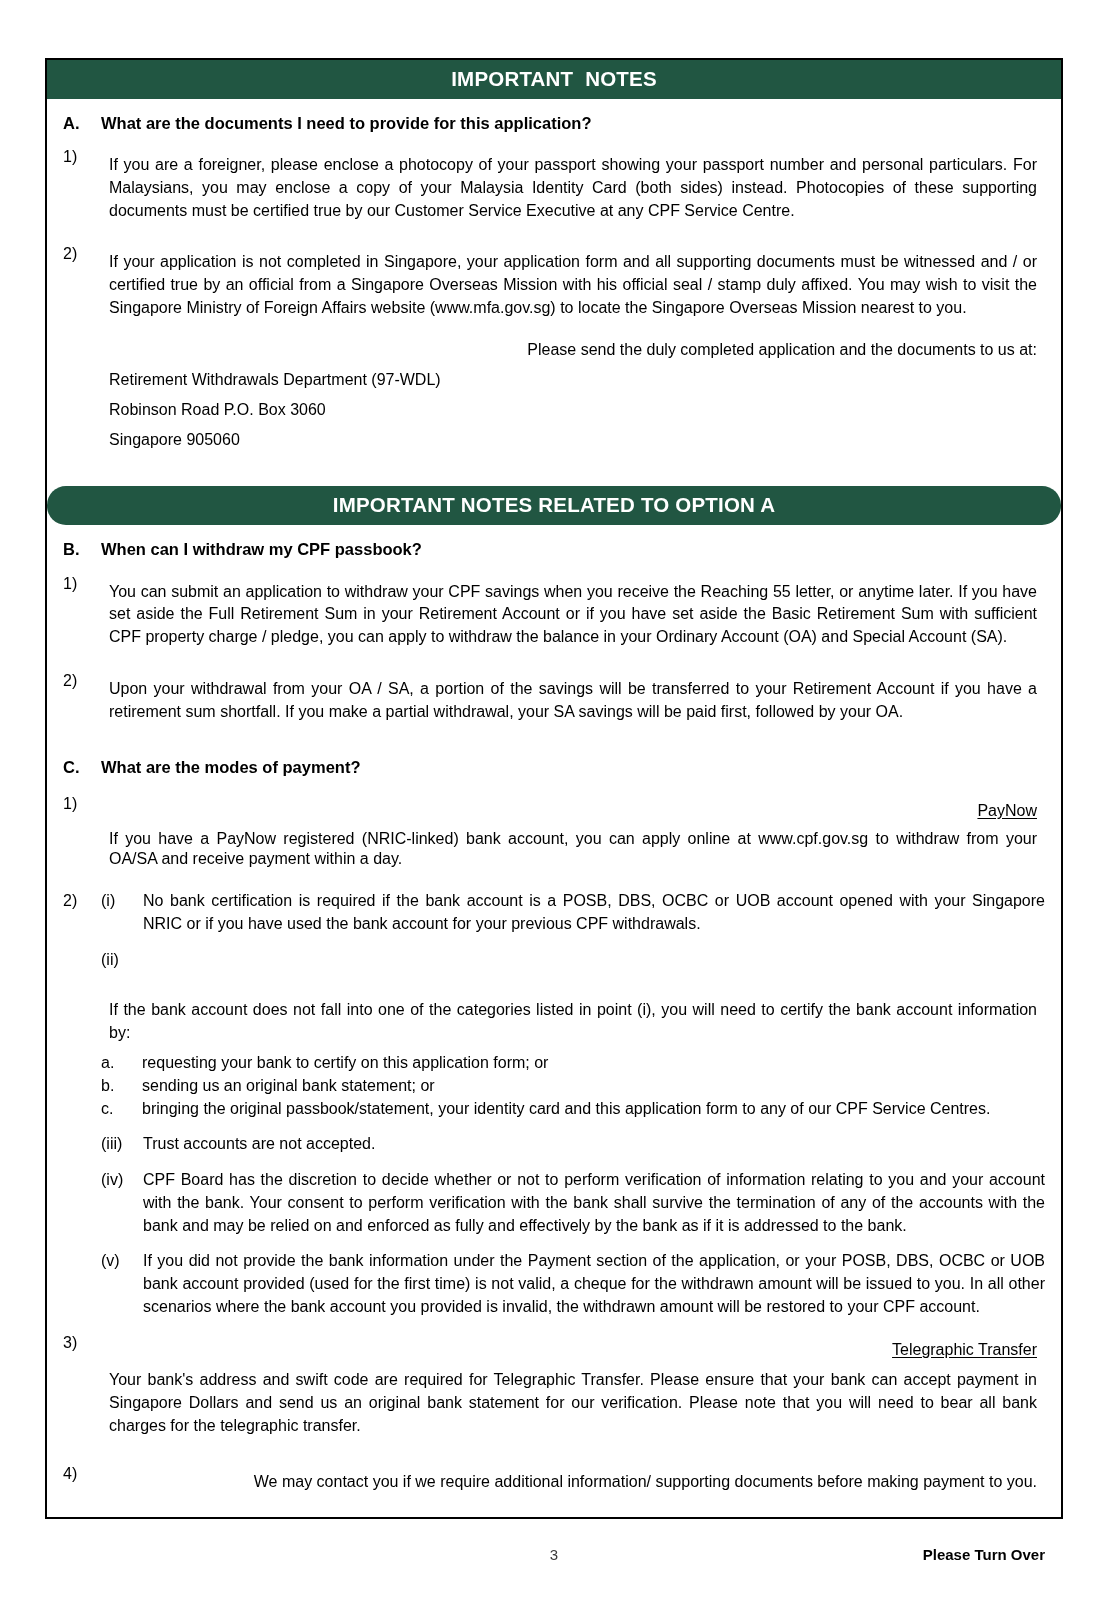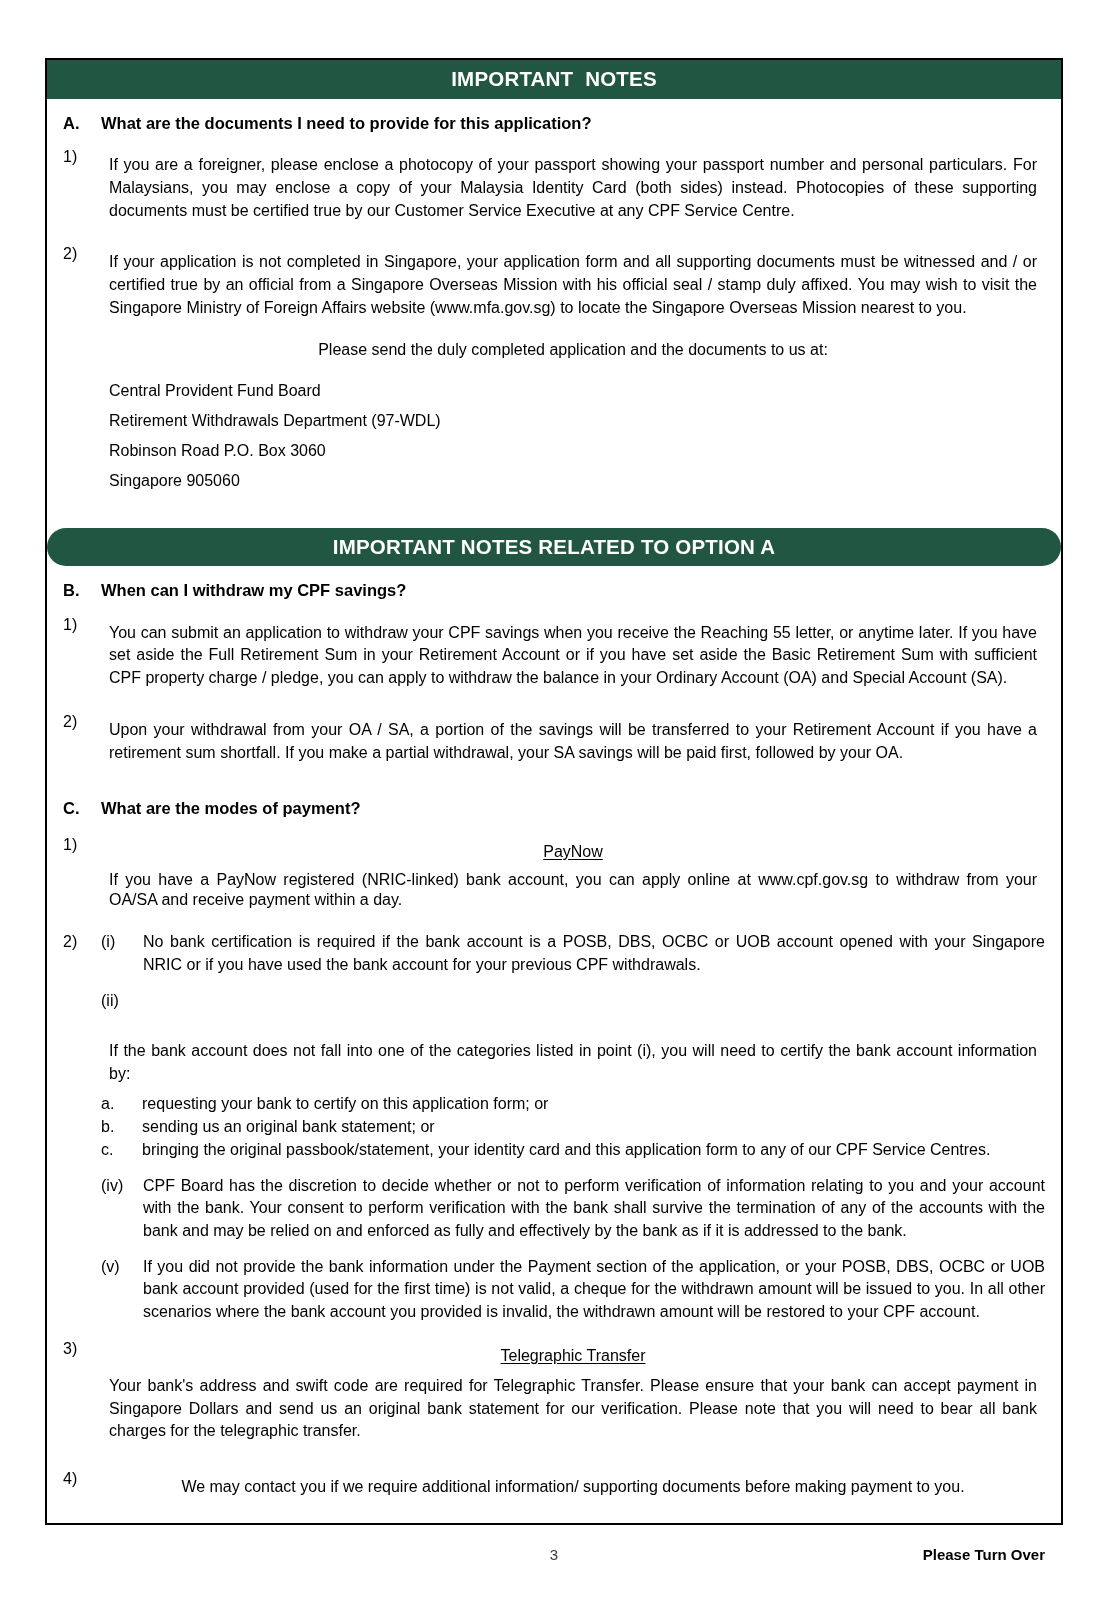--- a/index.html
+++ b/index.html
@@ -83,21 +83,21 @@
     margin: 8px;
   }
   .item .content p.gap {
     margin-top: 19px;
   }
   .item .content p.addr {
     text-align: left;
     line-height: 1.38;
   }
   .nowrap-left {
-    text-align: center;
+    text-align: right;
   }
   .ul-title {
     text-decoration: underline;
     text-underline-offset: 2px;
     display: inline-block;
     margin-bottom: 1px;
   }
   .subitem {
     display: flex;
     margin: 0 0 13px 0;
@@ -183,36 +183,35 @@
         <div class="content">
           <p>If you are a foreigner, please enclose a photocopy of your passport showing your passport number and personal particulars. For Malaysians, you may enclose a copy of your Malaysia Identity Card (both sides) instead. Photocopies of these supporting documents must be certified true by our Customer Service Executive at any CPF Service Centre.</p>
         </div>
       </div>
 
       <div class="item">
         <div class="marker">2)</div>
         <div class="content">
           <p>If your application is not completed in Singapore, your application form and all supporting documents must be witnessed and / or certified true by an official from a Singapore Overseas Mission with his official seal / stamp duly affixed. You may wish to visit the Singapore Ministry of Foreign Affairs website (www.mfa.gov.sg) to locate the Singapore Overseas Mission nearest to you.</p>
           <p class="gap nowrap-left">Please send the duly completed application and the documents to us at:</p>
-          <p class="gap addr">Central Provident Fund Board</p>
           <p class="addr">Retirement Withdrawals Department (97-WDL)</p>
           <p class="addr">Robinson Road P.O. Box 3060</p>
           <p class="addr">Singapore 905060</p>
         </div>
       </div>
 
     </div>
 
     <div class="banner second">IMPORTANT NOTES RELATED TO OPTION A</div>
 
     <div class="body-area">
 
       <div class="sec-head">
         <span class="marker">B.</span>
-        <span>When can I withdraw my CPF savings?</span>
+        <span>When can I withdraw my CPF passbook?</span>
       </div>
 
       <div class="item">
         <div class="marker">1)</div>
         <div class="content">
           <p>You can submit an application to withdraw your CPF savings when you receive the Reaching 55 letter, or anytime later. If you have set aside the Full Retirement Sum in your Retirement Account or if you have set aside the Basic Retirement Sum with sufficient CPF property charge / pledge, you can apply to withdraw the balance in your Ordinary Account (OA) and Special Account (SA).</p>
         </div>
       </div>
 
       <div class="item" style="margin-bottom:26px;">
@@ -260,20 +259,24 @@
                     <div class="content nowrap-left">sending us an original bank statement; or</div>
                   </div>
                   <div class="letteritem">
                     <div class="marker">c.</div>
                     <div class="content">bringing the original passbook/statement, your identity card and this application form to any of our CPF Service Centres.</div>
                   </div>
                 </div>
               </div>
             </div>
 
+            <div class="subitem">
+              <div class="marker">(iii)</div>
+              <div class="content nowrap-left">Trust accounts are not accepted.</div>
+            </div>
 
             <div class="subitem">
               <div class="marker">(iv)</div>
               <div class="content">CPF Board has the discretion to decide whether or not to perform verification of information relating to you and your account with the bank. Your consent to perform verification with the bank shall survive the termination of any of the accounts with the bank and may be relied on and enforced as fully and effectively by the bank as if it is addressed to the bank.</div>
             </div>
 
             <div class="subitem">
               <div class="marker">(v)</div>
               <div class="content">If you did not provide the bank information under the Payment section of the application, or your POSB, DBS, OCBC or UOB bank account provided (used for the first time) is not valid, a cheque for the withdrawn amount will be issued to you. In all other scenarios where the bank account you provided is invalid, the withdrawn amount will be restored to your CPF account.</div>
             </div>

